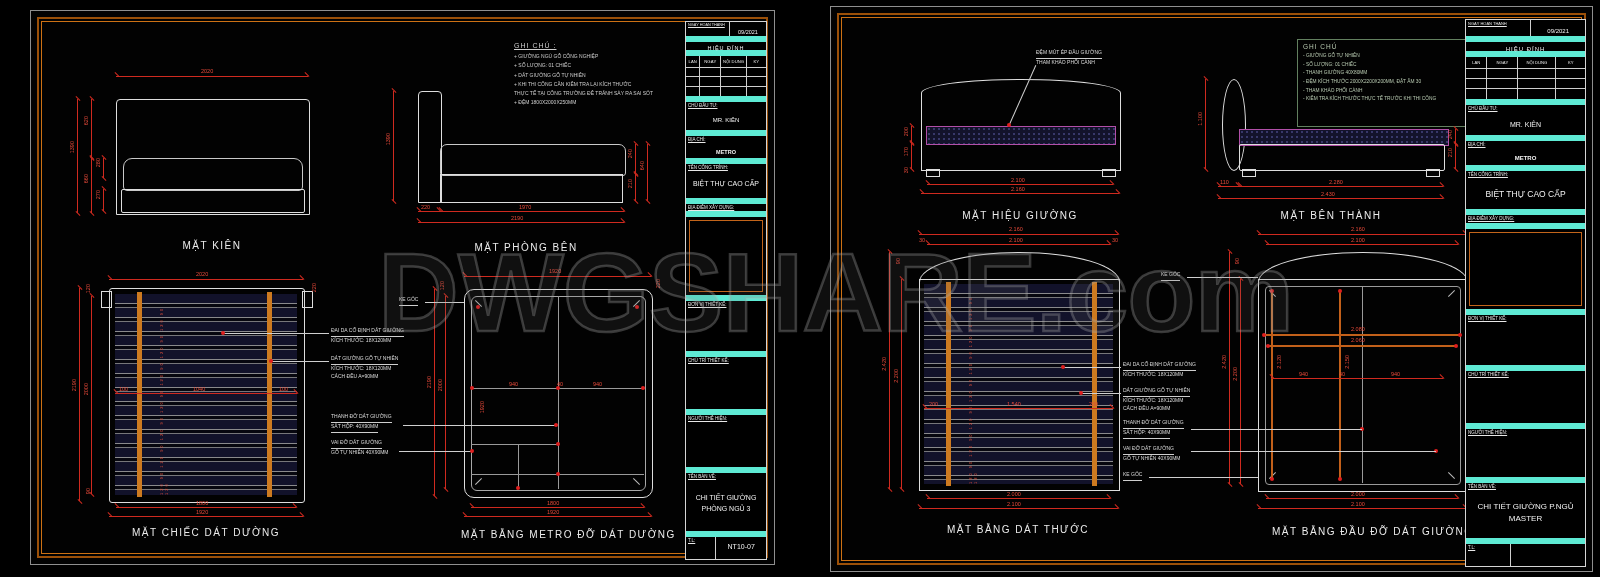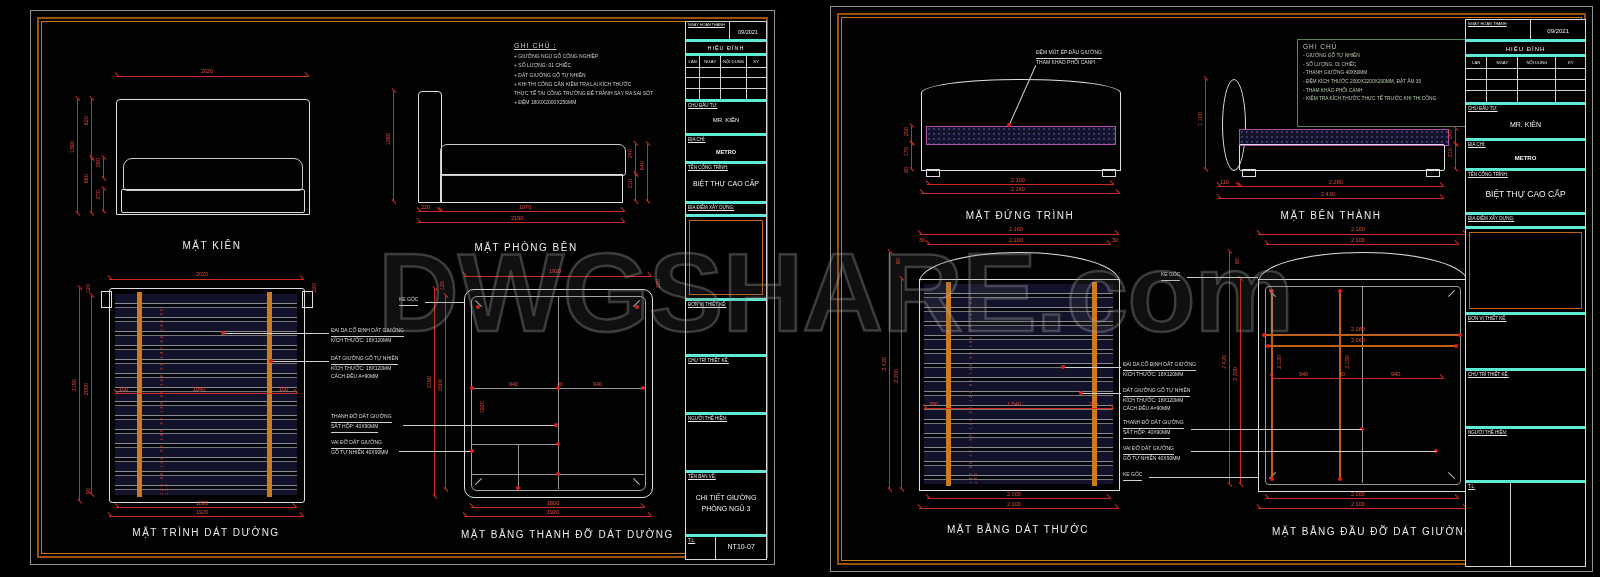--- a/index.html
+++ b/index.html
@@ -41,21 +41,21 @@
   .gnotes{position:absolute;border:1px solid #62805f;color:#b9cbb2;padding:3px 5px;}
   .gnotes .nt-title{font-size:6.5px;letter-spacing:1px;margin-bottom:2px;}
   .gnotes .nt-line{font-size:4.8px;line-height:1.8;white-space:nowrap;}
   .co{position:absolute;font-size:5px;color:#dcdcdc;line-height:1.55;white-space:nowrap;}
   .co .u{border-bottom:1px solid #cfcfcf;padding-bottom:1px;display:inline-block;}
   .ld{position:absolute;height:1px;background:#cfcfcf;}
   .ldr{position:absolute;height:1px;background:#cfcfcf;transform-origin:left center;}
   .rd{position:absolute;width:4px;height:4px;border-radius:50%;background:#e01e1e;margin:-2px 0 0 -2px;}
   .kg{position:absolute;width:9px;height:1px;background:#bcbcbc;}
   .tb{position:absolute;border:1px solid #d5d5d5;display:flex;flex-direction:column;background:#000;}
-  .tbr{position:relative;border-bottom:3px solid #5eead4;box-sizing:border-box;}
+  .tbr{position:relative;border-bottom:6px solid #5eead4;box-sizing:border-box;}
   .tlab{position:absolute;top:1px;left:2px;font-size:4.5px;color:#e8e8e8;
         text-decoration:underline;white-space:nowrap;}
   .tval{position:absolute;left:0;right:0;text-align:center;color:#f2f2f2;white-space:nowrap;}
   .cells2{display:flex;height:100%;}
   .cells2>div{box-sizing:border-box;position:relative;}
   .rg{display:grid;height:100%;grid-template-columns:18% 26% 32% 24%;grid-template-rows:12px 1fr 1fr 1fr;}
   .rg>div{border-right:1px solid #cfcfcf;border-bottom:1px solid #cfcfcf;box-sizing:border-box;
         font-size:4.2px;color:#e8e8e8;text-align:center;line-height:11px;overflow:hidden;}
   .rg>div:nth-child(4n){border-right:none;}
   .rg>div:nth-child(n+13){border-bottom:none;}
@@ -141,21 +141,21 @@
       <div class="dlv" style="left:54px;top:273px">120</div>
       <div class="dlv" style="left:54px;top:477px">90</div>
       <div class="hd" style="left:84px;top:382px;width:182px"></div>
       <div class="dl" style="left:88px;top:375px">100</div>
       <div class="dl" style="left:162px;top:375px">1040</div>
       <div class="dl" style="left:248px;top:375px">100</div>
       <div class="hd" style="left:85px;top:496px;width:180px"></div>
       <div class="dl" style="left:165px;top:489px">1800</div>
       <div class="hd" style="left:78px;top:505px;width:194px"></div>
       <div class="dl" style="left:165px;top:498px">1920</div>
-      <div class="vt" style="left:100px;top:516px;width:150px">MẶT TRÌNH DÁT DƯỜNG</div>
+      <div class="vt" style="left:100px;top:516px;width:150px">MẶT CHIẾC DÁT DƯỜNG</div>
     </div>
 
     <div>
       <div class="box" style="left:433px;top:278px;width:187px;height:207px;border-radius:10px"></div>
       <div class="box" style="left:440px;top:285px;width:173px;height:193px;border-radius:6px;border-color:#a8a8a8"></div>
       <div class="kg" style="left:443px;top:292px;transform:rotate(45deg)"></div>
       <div class="kg" style="left:601px;top:292px;transform:rotate(-45deg)"></div>
       <div class="kg" style="left:443px;top:470px;transform:rotate(-45deg)"></div>
       <div class="kg" style="left:601px;top:470px;transform:rotate(45deg)"></div>
       <div class="gline" style="left:527px;top:285px;width:1px;height:193px"></div>
@@ -180,21 +180,21 @@
       <div class="dlv" style="left:624px;top:268px">220</div>
       <div class="vd" style="left:403px;top:278px;height:207px"></div>
       <div class="dlv" style="left:395px;top:365px">2190</div>
       <div class="vd" style="left:414px;top:285px;height:193px"></div>
       <div class="dlv" style="left:406px;top:368px">2000</div>
       <div class="dlv" style="left:408px;top:270px">120</div>
       <div class="hd" style="left:440px;top:496px;width:173px"></div>
       <div class="dl" style="left:516px;top:489px">1800</div>
       <div class="hd" style="left:433px;top:505px;width:187px"></div>
       <div class="dl" style="left:516px;top:498px">1920</div>
-      <div class="vt" style="left:430px;top:518px;width:195px">MẶT BẰNG THANH ĐỠ DÁT DƯỜNG</div>
+      <div class="vt" style="left:430px;top:518px;width:195px">MẶT BẰNG METRO ĐỠ DÁT DƯỜNG</div>
     </div>
 
     <div class="co" style="left:368px;top:285px"><span class="u">KE GÓC</span></div>
     <div class="ld" style="left:394px;top:291px;width:39px"></div>
     <div class="co" style="left:300px;top:316px">
       <span class="u">ĐAI DA CỐ ĐỊNH DÁT GIƯỜNG</span><br>
       <span>KÍCH THƯỚC: 18X120MM</span>
     </div>
     <div class="ld" style="left:192px;top:322px;width:106px"></div>
     <div class="rd" style="left:192px;top:322px"></div>
@@ -323,21 +323,21 @@
       <div class="rd" style="left:178px;top:118px"></div>
       <div class="vd" style="left:80px;top:119px;height:17px"></div>
       <div class="dlv" style="left:72px;top:120px">200</div>
       <div class="vd" style="left:80px;top:136px;height:26px"></div>
       <div class="dlv" style="left:72px;top:140px">170</div>
       <div class="dlv" style="left:72px;top:160px">30</div>
       <div class="hd" style="left:96px;top:177px;width:186px"></div>
       <div class="dl" style="left:180px;top:170px">2.100</div>
       <div class="hd" style="left:90px;top:186px;width:198px"></div>
       <div class="dl" style="left:180px;top:179px">2.160</div>
-      <div class="vt" style="left:114px;top:203px;width:150px">MẶT ĐỨNG TRÌNH</div>
+      <div class="vt" style="left:114px;top:203px;width:150px">MẶT HIỆU GIƯỜNG</div>
     </div>
 
     <div>
       <div class="box" style="left:391px;top:72px;width:22px;height:90px;border-radius:50%"></div>
       <div class="mat" style="left:408px;top:122px;width:208px;height:15px"></div>
       <div class="box" style="left:408px;top:137px;width:204px;height:25px;border-radius:2px"></div>
       <div class="box" style="left:411px;top:162px;width:12px;height:6px"></div>
       <div class="box" style="left:595px;top:162px;width:12px;height:6px"></div>
       <div class="vd" style="left:374px;top:72px;height:90px"></div>
       <div class="dlv" style="left:366px;top:105px">1.100</div>
@@ -512,20 +512,24 @@
         </div>
       <div class="tbr" style="height:56px">
           <span class="tlab">ĐƠN VỊ THIẾT KẾ:</span>
         </div>
       <div class="tbr" style="height:58px">
           <span class="tlab">CHỦ TRÌ THIẾT KẾ:</span>
         </div>
       <div class="tbr" style="height:54px">
           <span class="tlab">NGƯỜI THỂ HIỆN:</span>
         </div>
+      <div class="tbr" style="height:61px">
+        <span class="tlab">TÊN BẢN VẼ:</span>
+        <span class="tval" style="top:18px;font-size:8px;white-space:normal;line-height:1.5;padding:0 4px">CHI TIẾT GIƯỜNG P.NGỦ MASTER</span>
+      </div>
       <div class="tbr" style="flex:1;border-bottom:none">
         <div class="cells2">
           <div style="width:38%;border-right:1px solid #cfcfcf">
             <span class="tlab">T.L:</span>
           </div>
           <div style="width:62%">
               <span class="tval" style="top:6px;font-size:7px"></span>
             </div>
         </div>
       </div>

